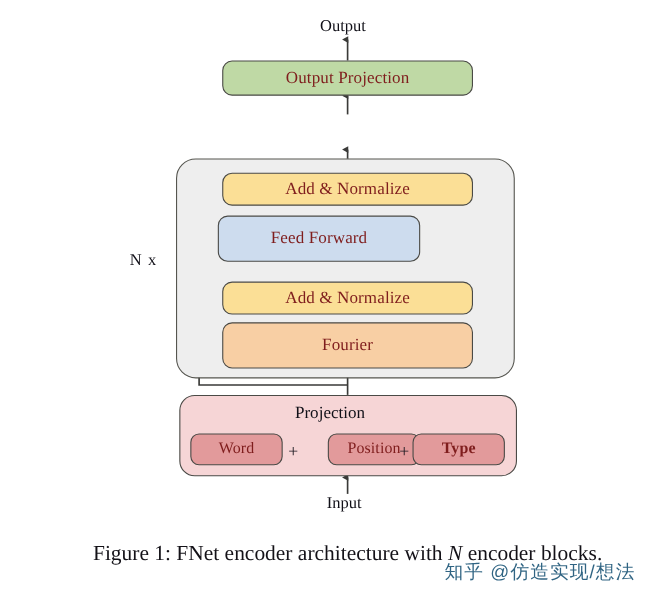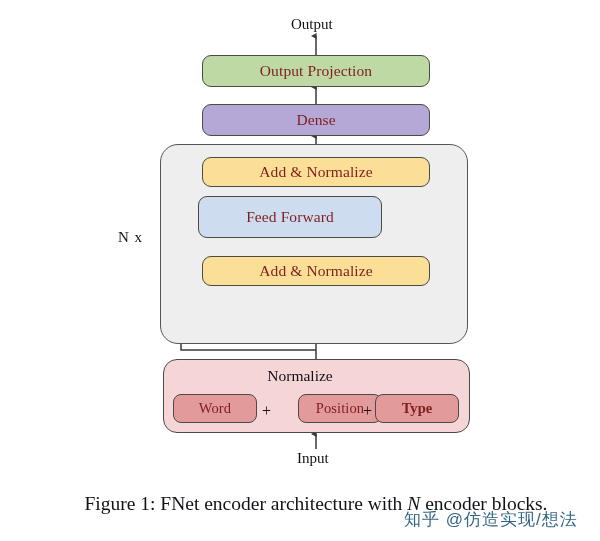--- a/index.html
+++ b/index.html
@@ -163,42 +163,42 @@
   </svg>
 
   <div class="plain-label" id="label-output">Output</div>
   <div class="plain-label" id="label-input">Input</div>
   <div class="plain-label" id="label-nx">N x</div>
 
   <div class="node" id="node-output-projection" style="left:202px; top:55px; width:228px; height:32px; background:#bfd9a5;">
     <span>Output Projection</span>
   </div>
 
-  <div class="node" id="node-dense" style="left:202px; top:104px; width:228px; height:32px; background:#b6a8d6;">
-    <span>Dense</span>
-  </div>
 
   <div class="container" id="encoder-container"></div>
 
   <div class="node" id="node-addnorm-top" style="left:202px; top:157px; width:228px; height:30px; background:#fbdf96;">
     <span>Add &amp; Normalize</span>
   </div>
 
   <div class="node" id="node-feed-forward" style="left:198px; top:196px; width:184px; height:42px; background:#cddcee;">
     <span>Feed Forward</span>
   </div>
 
   <div class="node" id="node-addnorm-bottom" style="left:202px; top:256px; width:228px; height:30px; background:#fbdf96;">
     <span>Add &amp; Normalize</span>
   </div>
 
+  <div class="node" id="node-fourier" style="left:202px; top:293px; width:228px; height:42px; background:#f8cfa4;">
+    <span>Fourier</span>
+  </div>
 
   <div class="container" id="embeddings-container"></div>
 
-  <div class="plain-label" id="label-embeddings-title">Normalize</div>
+  <div class="plain-label" id="label-embeddings-title">Projection</div>
 
   <div class="node small" id="node-embed-word" style="left:173px; top:394px; width:84px; height:29px; background:#e29a9b;">
     <span>Word</span>
   </div>
 
   <div class="plus-sign" style="left:262px; top:403px;">+</div>
 
   <div class="node small" id="node-embed-position" style="left:274px; top:394px; width:84px; height:29px; background:#e29a9b;margin-left:24px;">
     <span>Position</span>
   </div>

